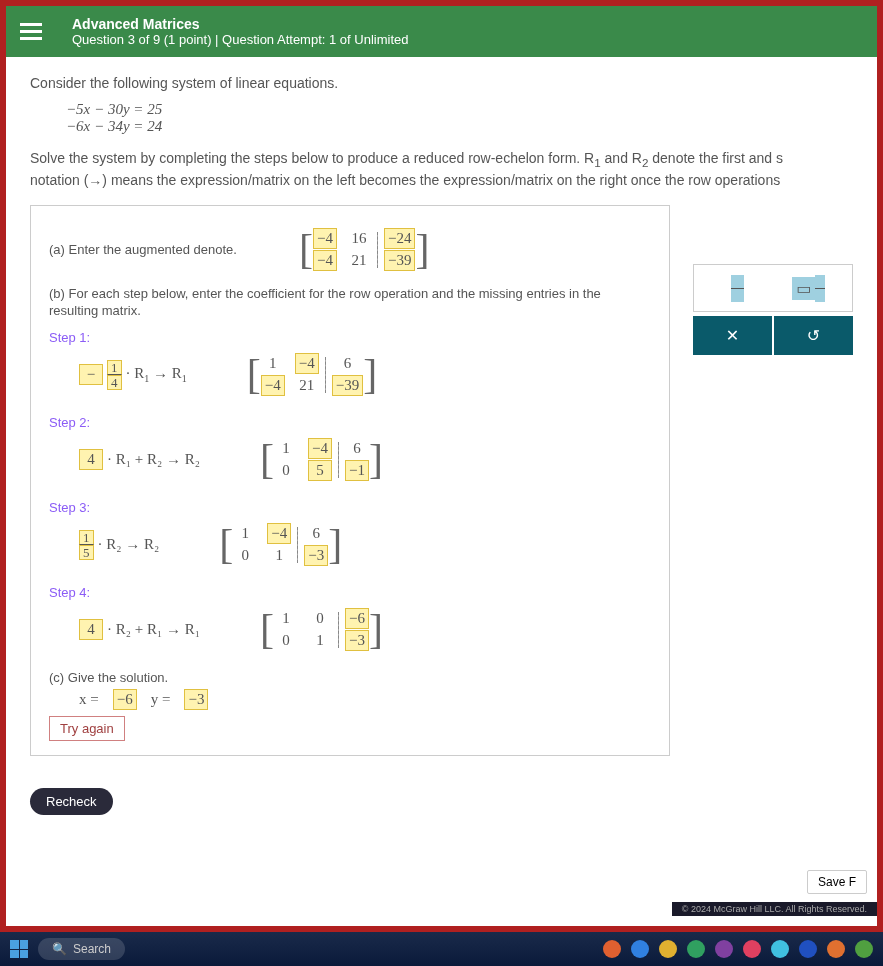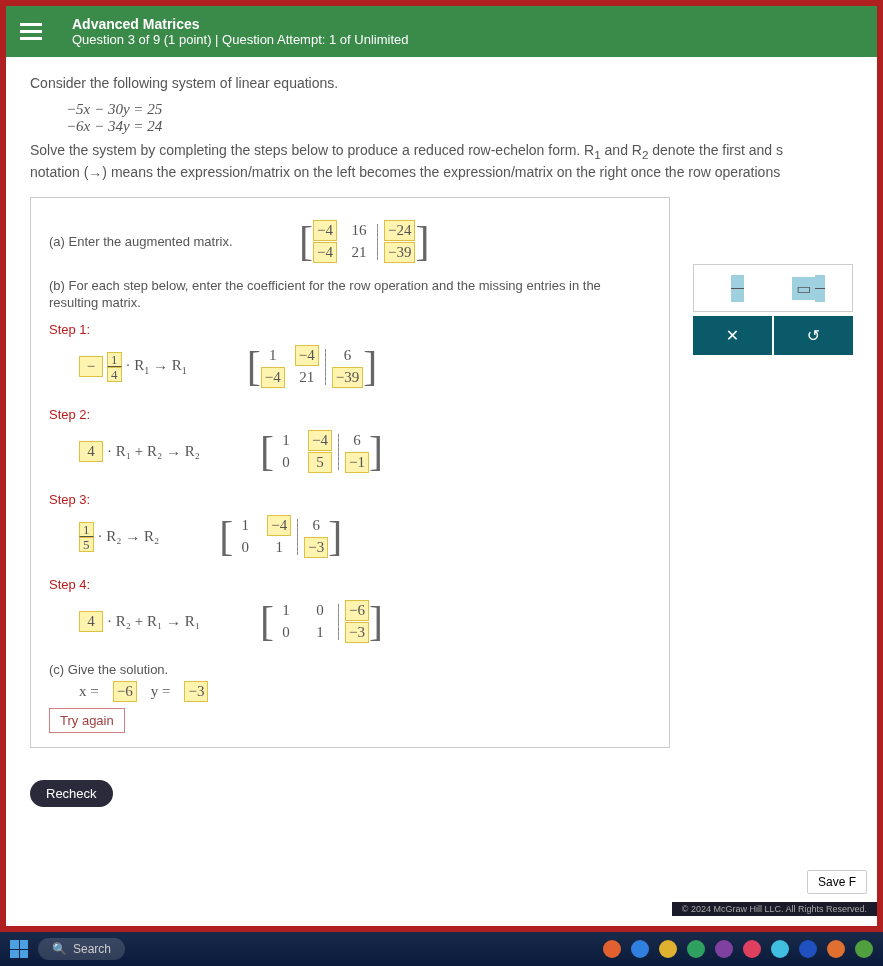--- a/index.html
+++ b/index.html
@@ -5,41 +5,41 @@
 * { box-sizing: border-box; margin: 0; padding: 0; }
 body { font-family: Arial, sans-serif; background: #b02020; width: 883px; height: 966px; overflow: hidden; position: relative; }
 .frame { background: #fff; margin: 6px; height: 920px; overflow: hidden; position: relative; }
 .header { background: #3a8a4a; color: #fff; padding: 10px 14px; display: flex; align-items: center; gap: 30px; }
 .hamburger { display: flex; flex-direction: column; gap: 4px; cursor: pointer; }
 .hamburger span { width: 22px; height: 3px; background: #fff; }
 .htext .line1 { font-size: 14px; font-weight: bold; }
 .htext .line2 { font-size: 13px; }
 .content { padding: 18px 24px; color: #555; font-size: 14px; }
 .prompt { margin-bottom: 10px; }
-.eqns { margin: 6px 0 6px 36px; font-family: 'Times New Roman', serif; font-style: italic; font-size: 15px; color: #555; }
+.eqns { margin: 6px 0 14px 36px; font-family: 'Times New Roman', serif; font-style: italic; font-size: 15px; color: #555; }
 .instr { margin-bottom: 14px; line-height: 1.4; }
 .workbox { border: 1px solid #ccc; padding: 14px 18px; width: 640px; position: relative; }
 .side-panel { position: absolute; top: 258px; right: 24px; width: 160px; }
 .icon-row { background: #fff; border: 1px solid #ccc; padding: 8px; display: flex; justify-content: space-around; margin-bottom: 4px; }
 .icon-box { width: 40px; height: 30px; display: flex; align-items: center; justify-content: center; font-size: 16px; }
 .btn-row { display: flex; gap: 2px; }
 .sbtn { flex: 1; background: #0a5a6a; color: #fff; text-align: center; padding: 10px 0; font-size: 16px; cursor: pointer; }
 .qrow { display: flex; align-items: center; gap: 20px; margin: 8px 0 14px 0; }
 .qlabel { flex: 0 0 230px; font-size: 13px; color: #555; }
 .matrix { display: inline-flex; align-items: center; font-family: 'Times New Roman', serif; font-size: 15px; }
 .br-l, .br-r { font-size: 42px; font-weight: 100; color: #666; line-height: 0.8; }
 .mcells { display: grid; grid-auto-rows: 22px; align-items: center; column-gap: 10px; }
 .mcells.c2 { grid-template-columns: auto auto; }
 .mcells.c1 { grid-template-columns: auto; }
 .sep { width: 1px; background: #aaa; align-self: stretch; margin: 4px 6px; border-left: 1px dashed #888; }
 .cell { min-width: 24px; text-align: center; padding: 1px 3px; }
 .ans { background: #fff3b0; border: 1px solid #e0c040; }
 .sublabel { font-size: 13px; color: #555; margin: 6px 0 10px 0; line-height: 1.3; }
 .step { margin: 6px 0 18px 0; }
-.step-title { font-size: 13px; color: #b91c1c; margin-bottom: 8px; }
+.step-title { font-size: 13px; color: #8b5cf6; margin-bottom: 8px; }
 .step-body { display: flex; align-items: center; gap: 60px; margin-left: 30px; }
 .rowop { font-family: 'Times New Roman', serif; font-size: 15px; display: flex; align-items: center; gap: 4px; }
 .frac { display: inline-flex; flex-direction: column; align-items: center; font-size: 13px; line-height: 1; }
 .frac .n { border-bottom: 1px solid #555; padding: 0 3px; }
 .frac .d { padding: 0 3px; }
 .sub { font-size: 10px; vertical-align: sub; }
 .soln { margin: 10px 0 4px 0; font-size: 13px; }
 .try-again { display: inline-block; border: 1px solid #d08080; color: #a04040; padding: 4px 10px; font-size: 13px; border-radius: 0; cursor: pointer; margin-top: 6px; background: #fff; }
 .recheck { display: inline-block; background: #2a2a3a; color: #fff; padding: 6px 16px; border-radius: 14px; font-size: 13px; margin: 14px 0 6px 24px; cursor: pointer; }
 .save-btn { position: absolute; right: 10px; bottom: 32px; border: 1px solid #ccc; padding: 4px 10px; font-size: 12px; background: #fff; border-radius: 2px; }
@@ -74,21 +74,21 @@
       <div>−6x − 34y = 24</div>
     </div>
     <div class="instr">
       <span>Solve the system by completing the steps below to produce a reduced row-echelon form. R</span><sub>1</sub><span> and R</span><sub>2</sub><span> denote the first and s</span><br>
       <span>notation (→) means the expression/matrix on the left becomes the expression/matrix on the right once the row operations</span>
     </div>
 
     <div class="workbox">
 
       <div class="qrow">
-        <div class="qlabel">(a) Enter the augmented matrix.</div>
+        <div class="qlabel">(a) Enter the augmented denote.</div>
         <div class="matrix">
           <span class="br-l">[</span>
           <div class="mcells c2">
             <span class="cell ans">−4</span>
             <span class="cell">16</span>
             <span class="cell ans">−4</span>
             <span class="cell">21</span>
           </div>
           <div class="sep"></div>
           <div class="mcells c1">

